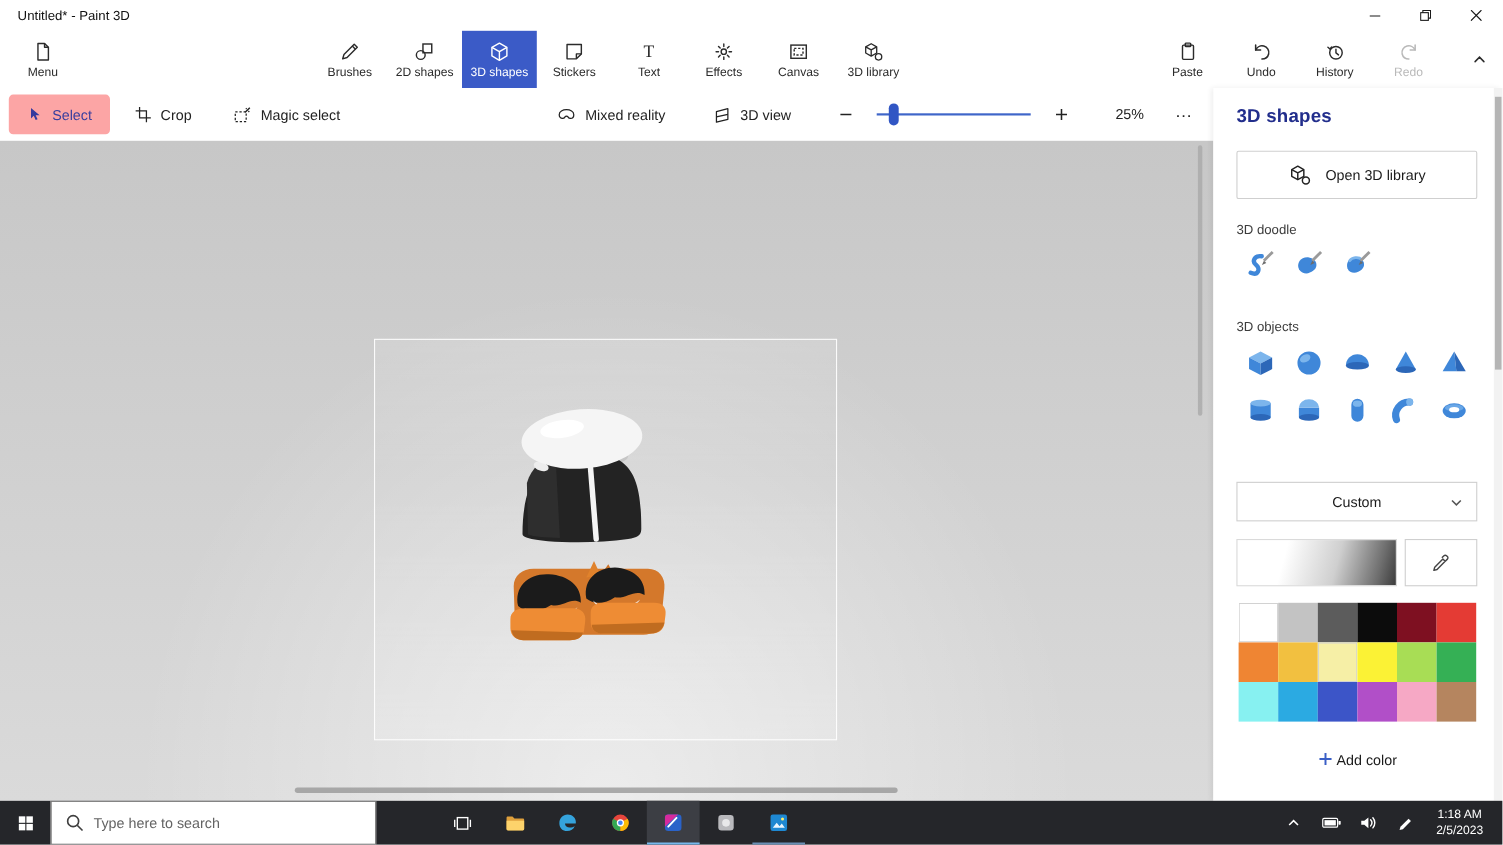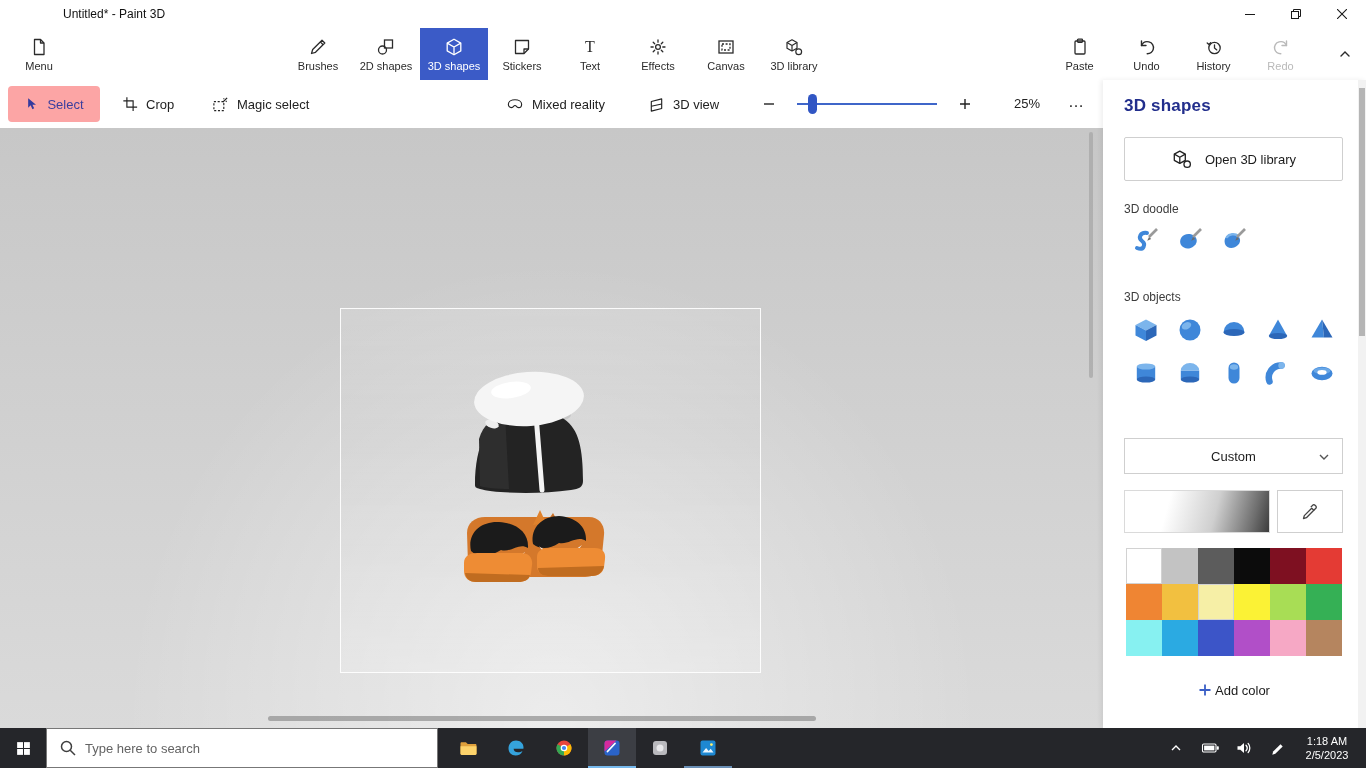--- a/index.html
+++ b/index.html
@@ -3,21 +3,21 @@
 <meta charset="utf-8">
 <style>
   * { margin:0; padding:0; box-sizing:border-box; }
   html,body { width:1366px; height:768px; overflow:hidden; }
   body { font-family:"Liberation Sans","DejaVu Sans",sans-serif; background:#fff; }
   #app { position:relative; width:1366px; height:768px; overflow:hidden; }
   .abs { position:absolute; }
 
   
   #titlebar { left:0; top:0; width:1366px; height:28px; background:#fff; }
-  #title-text { left:16px; top:0; height:28px; line-height:28px; font-size:12px; color:#111;margin-left:47px; }
+  #title-text { left:16px; top:0; height:28px; line-height:28px; font-size:12px; color:#111; }
   .winbtn { top:0; width:46px; height:28px; display:flex; align-items:center; justify-content:center; cursor:pointer; }
   #btn-min { left:1227px; } #btn-restore { left:1273px; } #btn-close { left:1319px; }
 
   
   #ribbon { left:0; top:28px; width:1366px; height:52px; background:#fff; }
   .rbtn { height:52px; display:flex; flex-direction:column; align-items:center; justify-content:center; gap:3px; cursor:pointer; color:#2b2b2b; }
   .rbtn .rlabel { font-size:11px; color:#2b2b2b; white-space:nowrap; }
   #menu-btn { left:0; top:0; width:78px; }
   #tabs { left:284px; top:0; height:52px; display:flex; }
   .tab { width:68px; }
@@ -81,21 +81,21 @@
   .swatch.light { box-shadow:inset 0 0 0 1px #d2d2d2; }
   #add-color { left:21px; top:594px; width:219px; height:32px; display:flex; align-items:center; justify-content:center; gap:2px;
     font-size:13px; color:#1b1b1b; cursor:pointer; }
   #panel-scroll-track { left:255px; top:0; width:8px; height:648px; background:#f2f2f2; }
   #panel-scroll-thumb { left:256px; top:8px; width:6px; height:248px; background:#b5b5b5; cursor:pointer; }
 
   
   #taskbar { left:0; top:728px; width:1366px; height:40px; background:#25262a; }
   .tb-btn { top:0; height:40px; display:flex; align-items:center; justify-content:center; cursor:pointer; }
   #start-btn { left:0; width:46px; }
-  #search-box { left:46px; top:0; width:392px; height:40px; background:#fff; border:1px solid #777; }
+  #search-box { left:46px; top:0; width:296px; height:40px; background:#fff; border:1px solid #777; }
   #search-box input { position:absolute; left:38px; top:0; width:305px; height:38px; border:none; outline:none; font-size:13px;
     font-family:"Liberation Sans","DejaVu Sans",sans-serif; color:#333; background:transparent; }
   #search-box input::placeholder { color:#636363; opacity:1; }
   #search-icon { position:absolute; left:12px; top:10px; }
   .app-btn { width:48px; }
   #app-taskview { left:396px; } #app-explorer { left:444px; } #app-edge { left:492px; } #app-chrome { left:540px; }
   #app-paint3d { left:588px; background:#3c3e44; box-shadow:inset 0 -2px 0 #76b9ed; }
   #app-gray { left:636px; } #app-photos { left:684px; box-shadow:inset 0 -2px 0 #6a8fb5; }
   #tray-chevron { left:1162px; width:28px; } #tray-battery { left:1194px; width:32px; }
   #tray-volume { left:1228px; width:32px; } #tray-pen { left:1262px; width:30px; }

